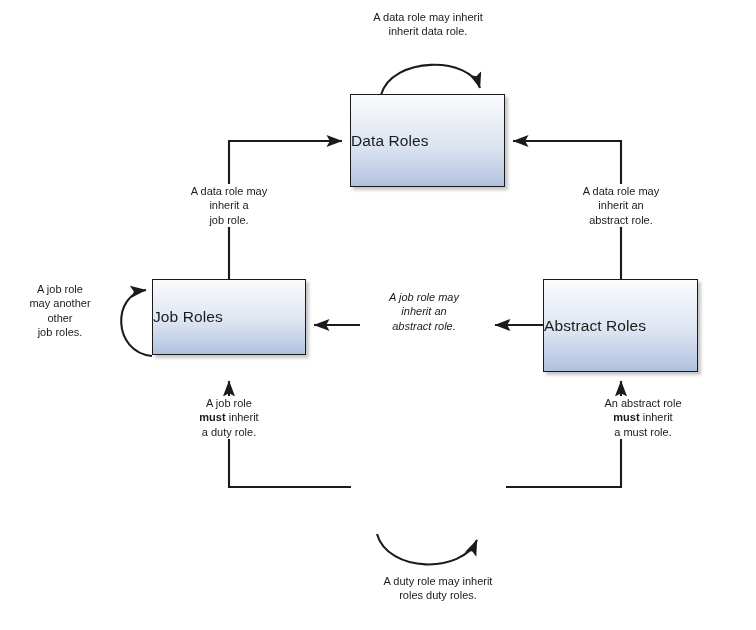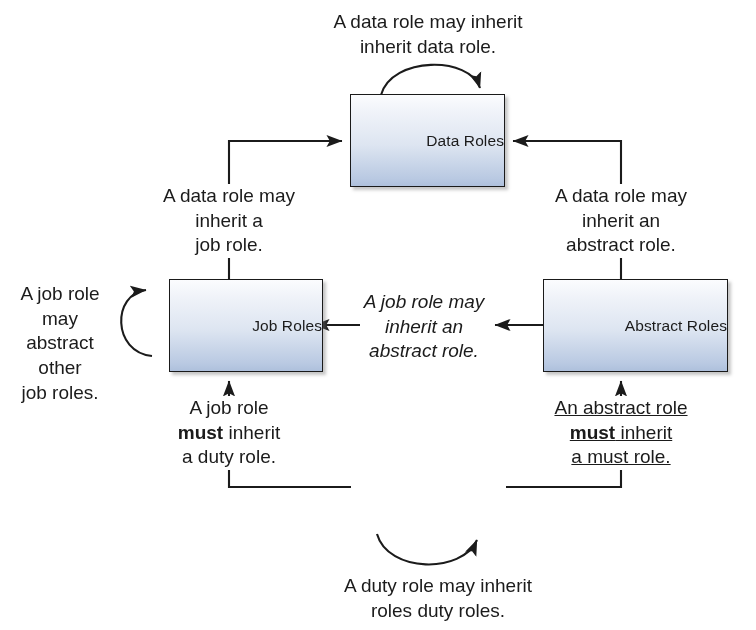--- a/index.html
+++ b/index.html
@@ -24,39 +24,39 @@
     top: 0;
     width: 756px;
     height: 630px;
   }
   .node-box {
     position: absolute;
     box-sizing: border-box;
     border: 1.6px solid #1a1a1a;
     display: flex;
     align-items: center;
-    justify-content: flex-end;
+    justify-content: flex-start;
     font-size: 15.5px;
     color: #1b1b1b;
     letter-spacing: 0.1px;
     box-shadow: 3px 3px 3px rgba(120,120,120,0.42);
     z-index: 3;
   }
   .node-blue {
     background: linear-gradient(to bottom, #fbfcfe 0%, #f0f3f9 18%, #dde5f1 55%, #b9c9e2 92%, #aec0dc 100%);
   }
   .node-yellow {
     background: linear-gradient(to bottom, #fdf7b4 0%, #fdeb84 28%, #fdd451 62%, #ffb610 94%, #ffae00 100%);
   }
   .node-label {
     pointer-events: none;
   }
   .edge-label {
     position: absolute;
-    font-size: 19px;
+    font-size: 11px;
     line-height: 1.30;
     color: #1b1b1b;
     text-align: center;
     white-space: pre-line;
     z-index: 4;
     background: #ffffff;
   }
   .edge-label b {
     font-weight: bold;
   }
@@ -91,42 +91,42 @@
       <path d="M 506,487 L 621,487 L 621,381" marker-end="url(#arrow)"></path>
 
       <path d="M 377,534 C 388,573 462,574 477,540" marker-end="url(#arrow)"></path>
     </g>
   </svg>
 
   <div class="node-box node-blue" id="node-data-roles" style="left:350px; top:94px; width:155px; height:93px;">
     <span class="node-label">Data Roles</span>
   </div>
 
-  <div class="node-box node-blue" id="node-job-roles" style="left:169px; top:279px; width:154px; height:93px;">
+  <div class="node-box node-blue" id="node-job-roles" style="left:152px; top:279px; width:154px; height:76px;">
     <span class="node-label">Job Roles</span>
   </div>
 
-  <div class="node-box node-blue" id="node-abstract-roles" style="left:543px; top:279px; width:185px; height:93px;">
+  <div class="node-box node-blue" id="node-abstract-roles" style="left:543px; top:279px; width:155px; height:93px;">
     <span class="node-label">Abstract Roles</span>
   </div>
 
 
   <div class="edge-label" style="left:330px; top:10px; width:196px;"><span>A data role may inherit</span><br><span>inherit data role.</span></div>
 
   <div class="edge-label" style="left:158px; top:184px; width:142px;"><span>A data role may</span><br><span>inherit a</span><br><span>job role.</span></div>
 
   <div class="edge-label" style="left:550px; top:184px; width:142px;"><span>A data role may</span><br><span>inherit an</span><br><span>abstract role.</span></div>
 
-  <div class="edge-label" style="left:8px; top:282px; width:104px;"><span>A job role</span><br><span>may abstract</span><br><span>other</span><br><span>job roles.</span></div>
+  <div class="edge-label" style="left:8px; top:282px; width:104px;"><span>A job role</span><br><span>may another</span><br><span>other</span><br><span>job roles.</span></div>
 
   <div class="edge-label" style="left:360px; top:290px; width:128px;font-style:italic;"><span>A job role may</span><br><span>inherit an</span><br><span>abstract role.</span></div>
 
   <div class="edge-label" style="left:166px; top:396px; width:126px;"><span>A job role
 </span><b>must</b><span> inherit
 a duty role.</span></div>
 
-  <div class="edge-label" style="left:543px; top:396px; width:156px;text-decoration:underline;"><span>An abstract role
+  <div class="edge-label" style="left:565px; top:396px; width:156px;"><span>An abstract role
 </span><b>must</b><span> inherit
 a must role.</span></div>
 
   <div class="edge-label" style="left:340px; top:574px; width:196px;"><span>A duty role may inherit</span><br><span>roles duty roles.</span></div>
 
 </div>
 
 </body></html>

